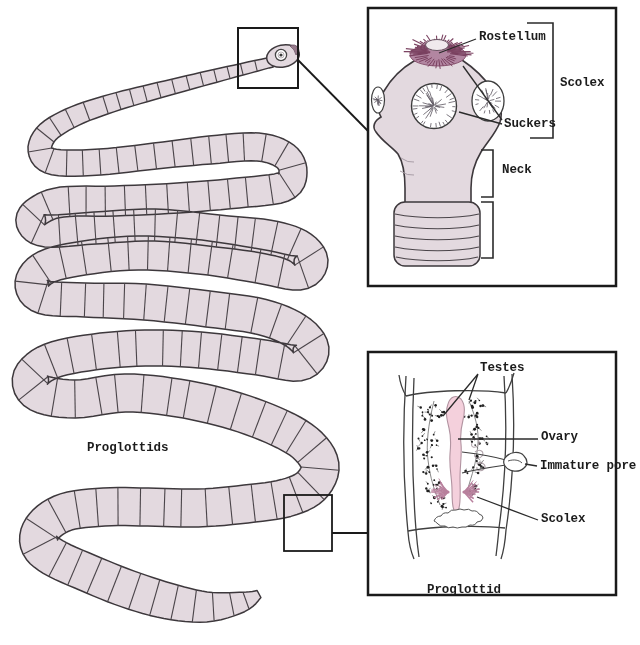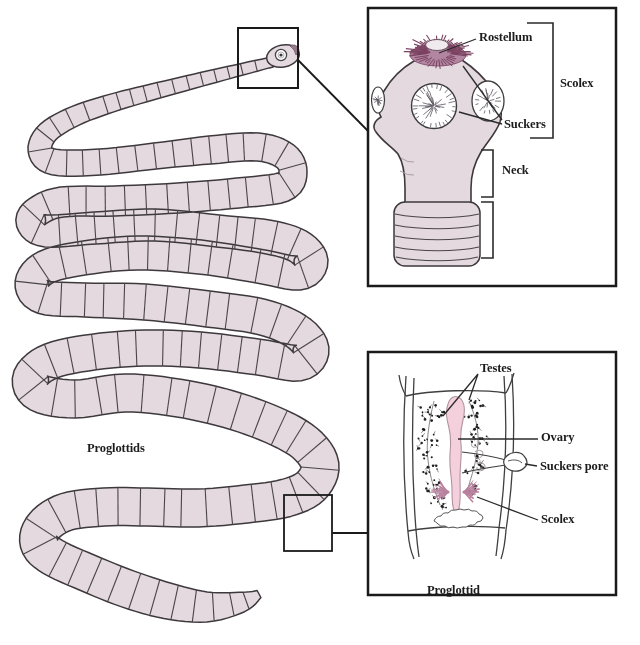--- a/index.html
+++ b/index.html
@@ -4,21 +4,21 @@
 <style>
   :root{
     --bg:#ffffff; --ink:#1c1c1c; --body-fill:#e3d9df; --body-outline:#3d383c;
     --seg-line:#4a4449; --rost-fill:#b286a1; --rost-spike:#7a4160;
     --uterus-fill:#f4d0dc; --uterus-line:#b193a0; --ovary:#b8809d; --dot:#1f1f1f;
   }
   *{margin:0;padding:0;box-sizing:border-box;}
   body{background:#888;font-family:"Liberation Sans",sans-serif;}
   #stage{position:relative;width:640px;height:645px;background:var(--bg);overflow:hidden;}
   #art{position:absolute;left:0;top:0;}
-  .lbl{position:absolute;font-family:Liberation Serif, serif;font-size:12.5px;
+  .lbl{position:absolute;font-family:Liberation Mono, monospace;font-size:12.5px;
        font-weight:700;color:var(--ink);letter-spacing:-0.1px;white-space:nowrap;line-height:14px;}
 </style>
 </head>
 <body>
 
 <div id="stage">
 
 <svg id="art" width="640" height="645" viewBox="0 0 640 645">
 
   <g id="worm">
@@ -688,16 +688,16 @@
   </g>
 </svg>
 
 <div class="lbl" style="left:87px;top:441px">Proglottids</div>
 <div class="lbl" style="left:479px;top:30px">Rostellum</div>
 <div class="lbl" style="left:560px;top:76px">Scolex</div>
 <div class="lbl" style="left:504px;top:117px">Suckers</div>
 <div class="lbl" style="left:502px;top:163px">Neck</div>
 <div class="lbl" style="left:480px;top:361px">Testes</div>
 <div class="lbl" style="left:541px;top:430px">Ovary</div>
-<div class="lbl" style="left:540px;top:459px">Suckers pore</div>
+<div class="lbl" style="left:540px;top:459px">Immature pore</div>
 <div class="lbl" style="left:541px;top:512px">Scolex</div>
 <div class="lbl" style="left:427px;top:583px">Proglottid</div>
 </div>
 
 </body></html>

